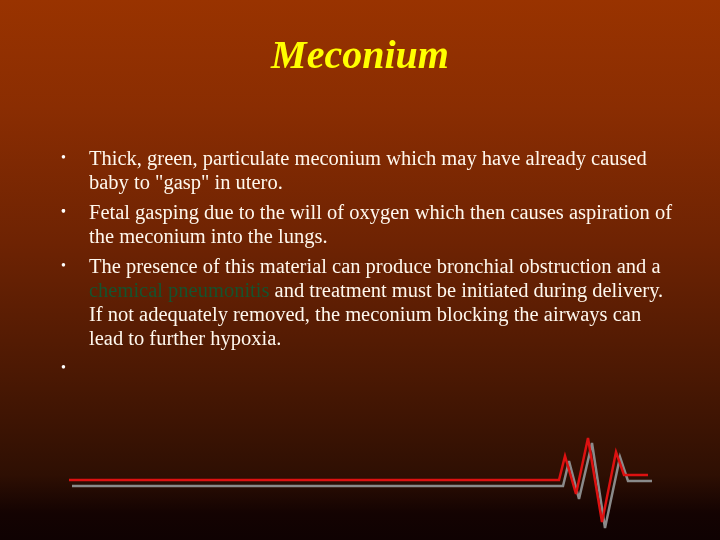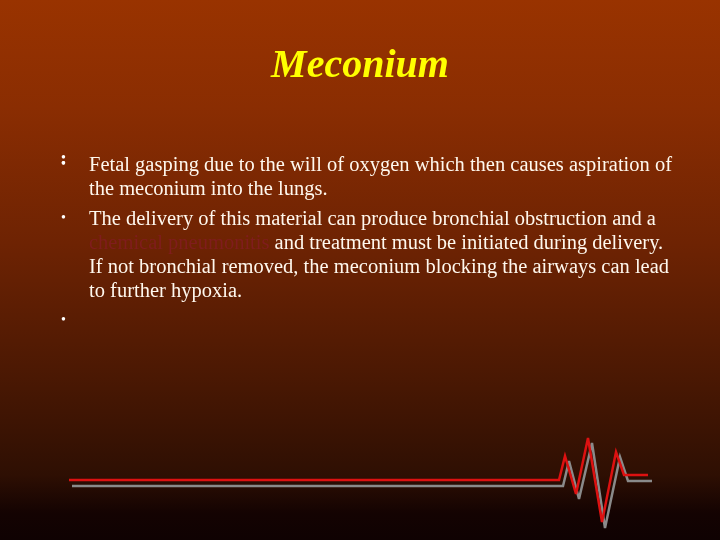--- a/index.html
+++ b/index.html
@@ -2,55 +2,56 @@
 <html><head>
   <meta charset="utf-8">
   <style>
     html, body { margin: 0; padding: 0; }
     body {
       width: 720px; height: 540px; overflow: hidden; position: relative;
       background: linear-gradient(to bottom, #993300 0%, #8a2d02 20%, #6e2303 45%, #4a1803 70%, #2e0f03 88%, #140302 95%, #0f0202 100%);
       font-family: "Liberation Serif", serif;
     }
     .title {
-      position: absolute; left: 0; top: 40px; width: 720px; text-align: center;
+      position: absolute; left: 0; top: 31px; width: 720px; text-align: center;
       color: #ffff00; font-style: italic; font-weight: bold; font-size: 40px;
       font-family: "Liberation Serif", serif;
     }
     .bullets {
       position: absolute; left: 58px; top: 146px; width: 620px;
       margin: 0; padding: 0; list-style: none;
       color: #fff8ee; font-size: 20.5px; line-height: 24px;
     }
     .bullets li { position: relative; padding-left: 31px; margin-bottom: 6px; }
     .bullets li .dot {
       position: absolute; left: 3px; top: 0; font-size: 14px; color: #ffffff;
     }
-    .hl { color: #7f1d1d; }
+    .hl { color: #14532d; }
     .ecg { position: absolute; left: 0; top: 0; }
   </style>
 </head>
 <body>
 
 <div class="title">Meconium</div>
 
 <ul class="bullets">
   <li>
     <span class="dot">•</span>
+    <span>Thick, green, particulate meconium which may have already caused baby to "gasp" in utero.</span>
   </li>
   <li>
     <span class="dot">•</span>
   </li>
   <li>
     <span class="dot">•</span>
     <span>Fetal gasping due to the will of oxygen which then causes aspiration of the meconium into the lungs.</span>
   </li>
   <li>
     <span class="dot">•</span>
-    <span><span>The delivery of this material can produce bronchial obstruction and a </span><span class="hl">chemical pneumonitis</span><span> and treatment must be initiated during delivery.  If not bronchial removed, the meconium blocking the airways can lead to further hypoxia.</span></span>
+    <span><span>The presence of this material can produce bronchial obstruction and a </span><span class="hl">chemical pneumonitis</span><span> and treatment must be initiated during delivery.  If not adequately removed, the meconium blocking the airways can lead to further hypoxia.</span></span>
   </li>
   <li>
     <span class="dot">•</span>
     <span>&nbsp;</span>
   </li>
 </ul>
 
 <svg class="ecg" width="720" height="540" viewBox="0 0 720 540">
   <polyline points="72,486 563,486 569,461 579,499 592,443 605,528 620,457 628,481 652,481" fill="none" stroke="#8a8a8a" stroke-width="2.5" stroke-linejoin="miter"></polyline>
   <polyline points="69,480 559,480 565,456 576,494 588,438 602,522 616,452 624,475 648,475" fill="none" stroke="#dd1111" stroke-width="2.5" stroke-linejoin="miter"></polyline>

